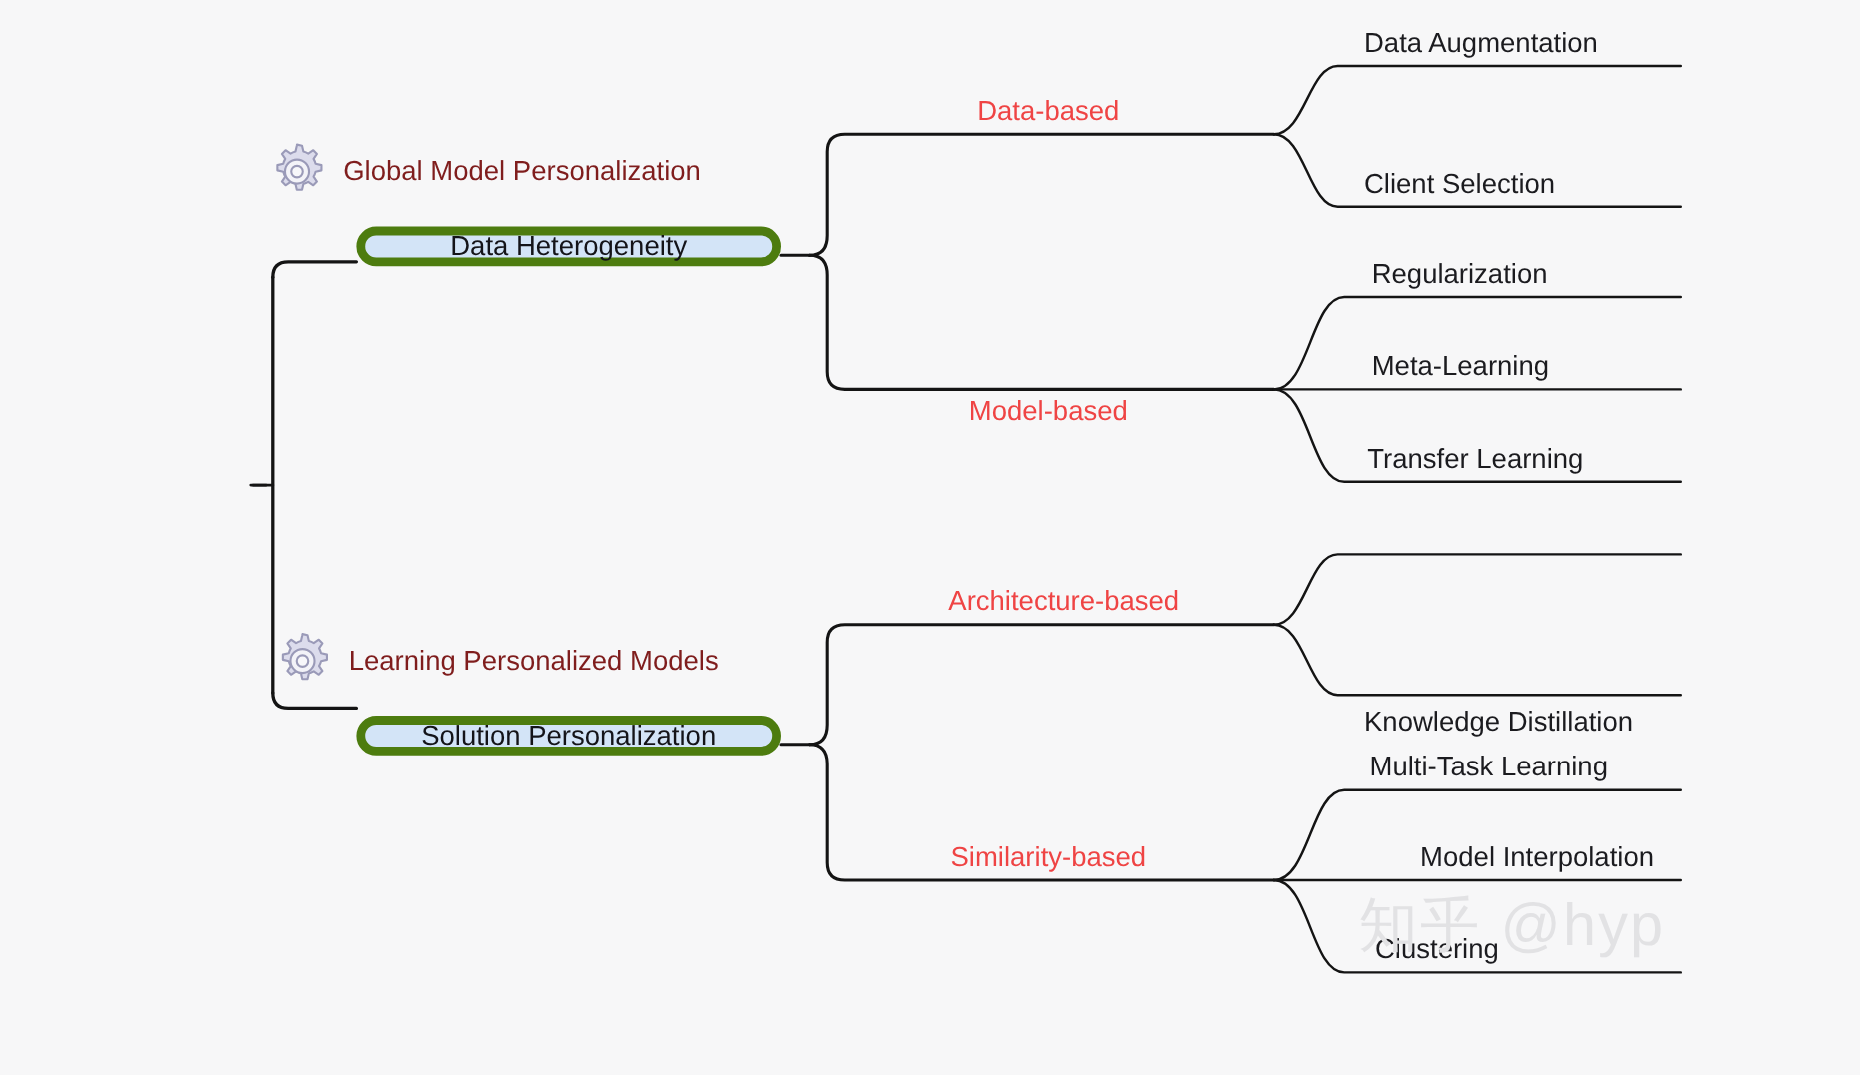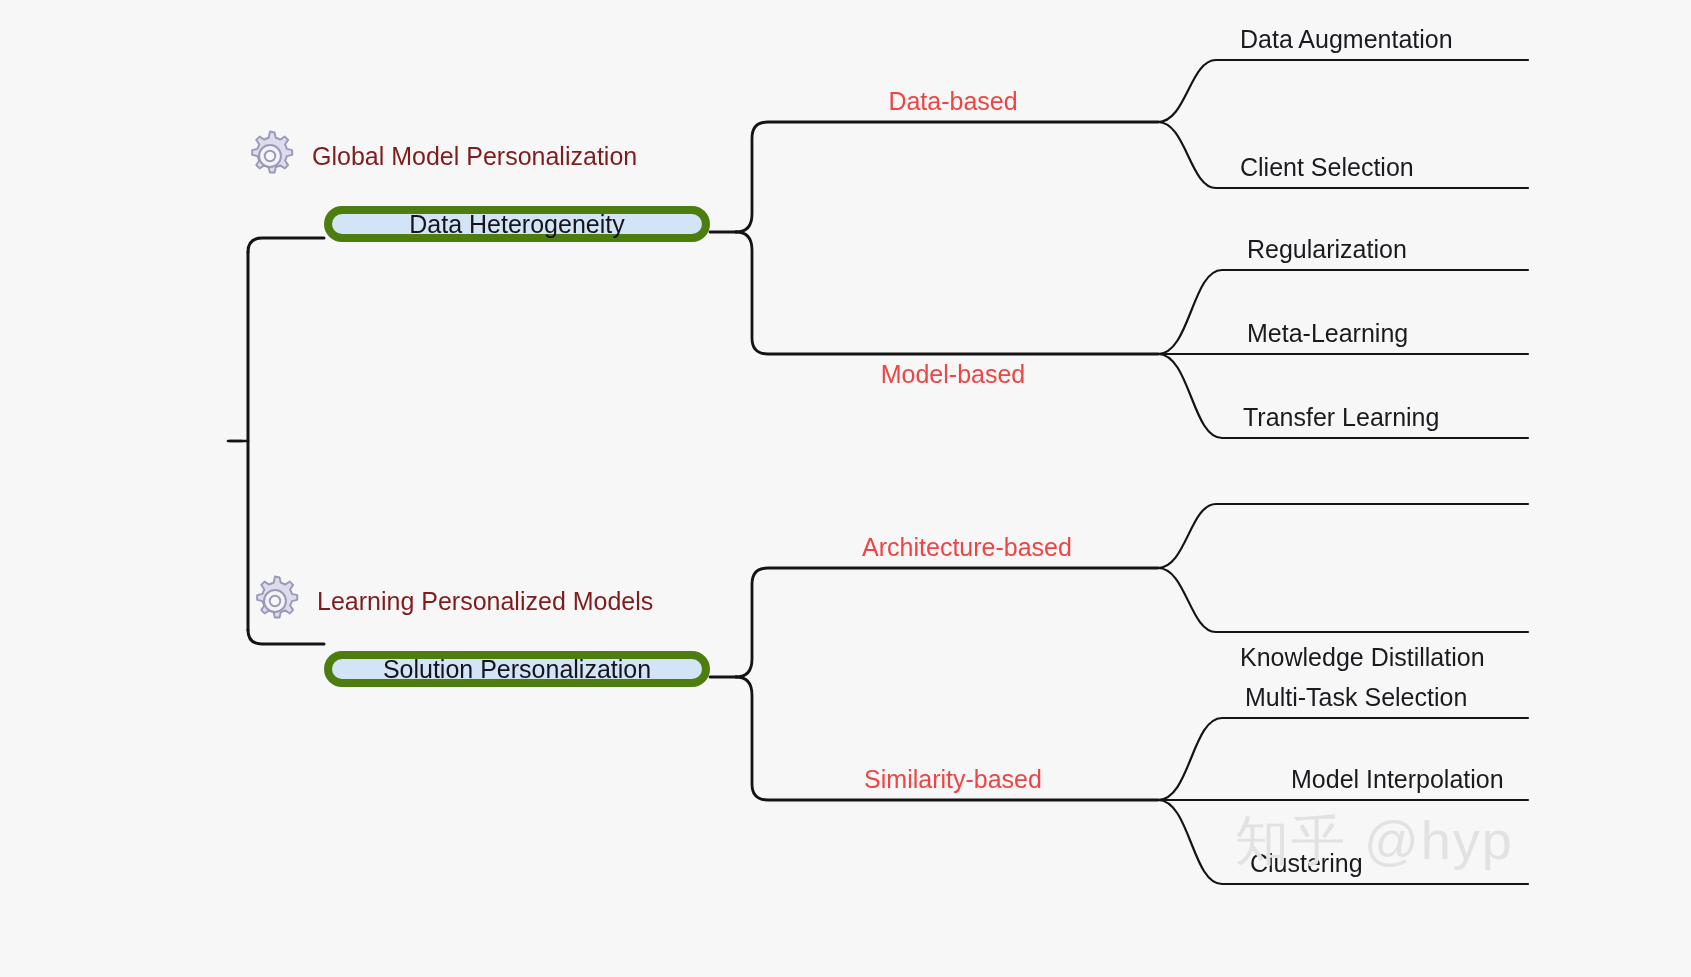--- a/index.html
+++ b/index.html
@@ -200,19 +200,19 @@
 
   <div class="leaf-label" style="left:1240px; top:54px;text-align:center;">Data Augmentation</div>
   <div class="leaf-label" style="left:1240px; top:182px;">Client Selection</div>
 
   <div class="leaf-label" style="left:1247px; top:264px;">Regularization</div>
   <div class="leaf-label" style="left:1247px; top:348px;">Meta-Learning</div>
   <div class="leaf-label" style="left:1243px; top:432px;">Transfer Learning</div>
 
   <div class="leaf-label" style="left:1240px; top:626px;margin-top:46px;">Knowledge Distillation</div>
 
-  <div class="leaf-label" style="left:1245px; top:712px;">Multi-Task Selection</div>
+  <div class="leaf-label" style="left:1245px; top:712px;">Multi-Task Learning</div>
   <div class="leaf-label" style="left:1291px; top:794px;">Model Interpolation</div>
   <div class="leaf-label" style="left:1250px; top:878px;">Clustering</div>
 
   <div class="watermark">知乎 @hyp</div>
 
 </div>
 
 </body></html>

